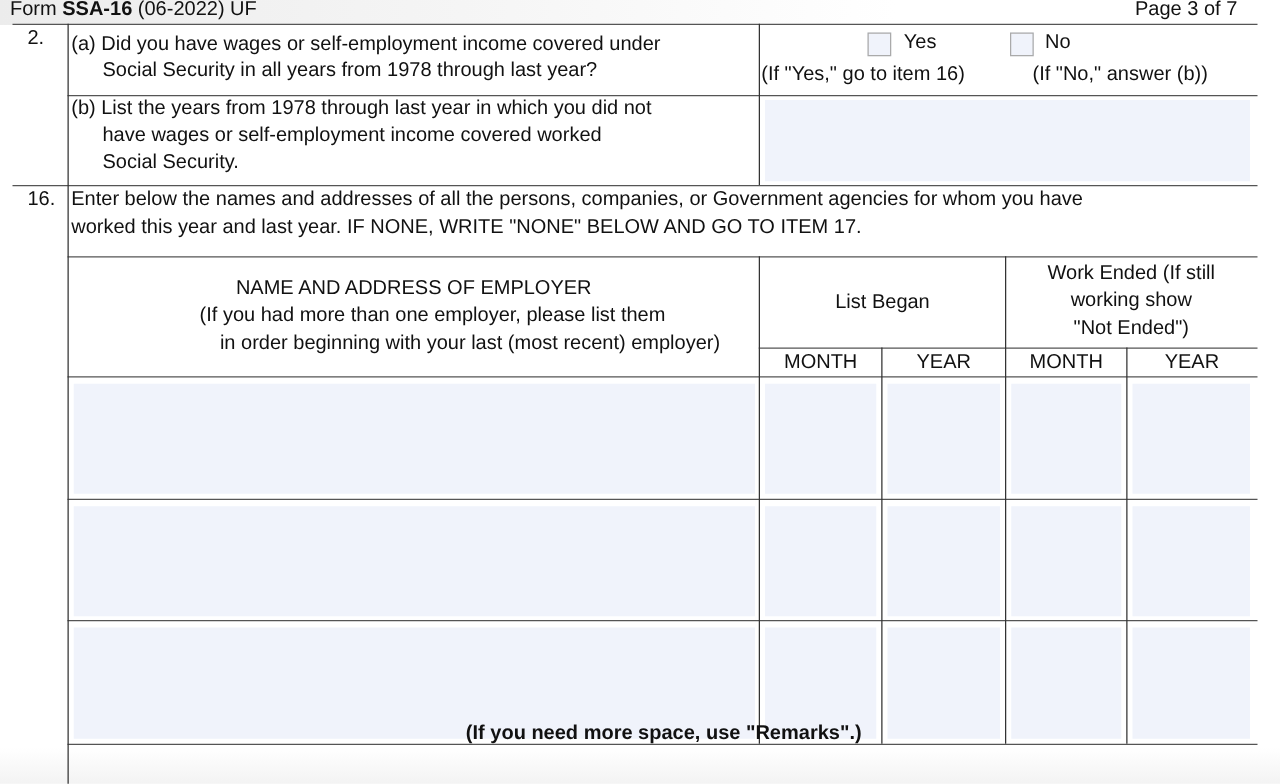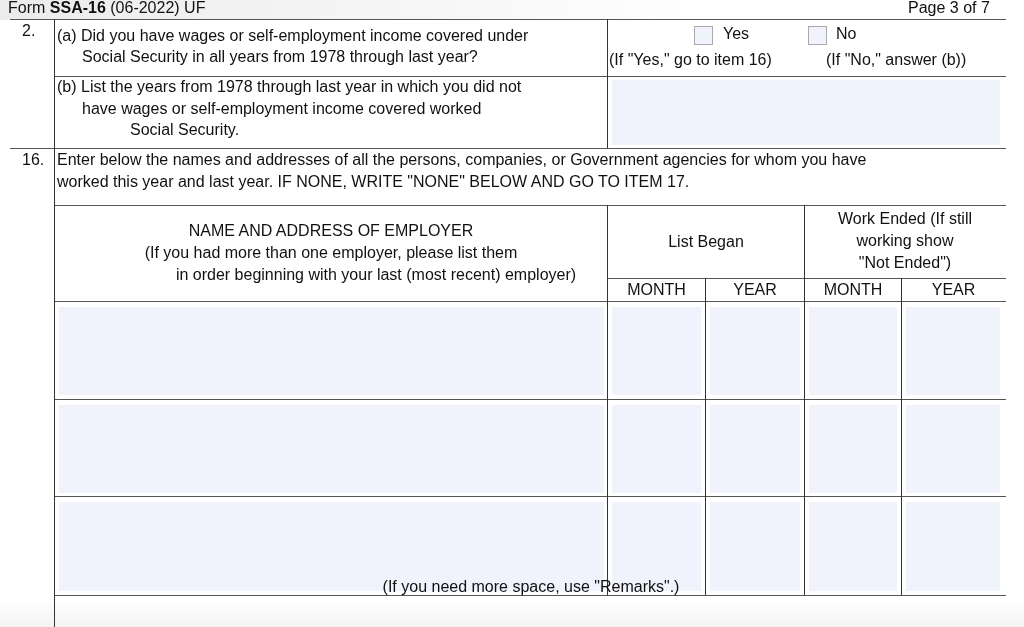--- a/index.html
+++ b/index.html
@@ -50,29 +50,29 @@
 
 <div class="chk" style="left:694px;top:26px;"></div>
 <div class="txt" style="left:723px;top:23px;">Yes</div>
 <div class="chk" style="left:808px;top:26px;"></div>
 <div class="txt" style="left:836px;top:23px;">No</div>
 <div class="txt" style="left:609px;top:49px;">(If "Yes," go to item 16)</div>
 <div class="txt" style="left:826px;top:49px;">(If "No," answer (b))</div>
 
 <div class="txt" style="left:57px;top:76px;">(b) List the years from 1978 through last year in which you did not</div>
 <div class="txt" style="left:82px;top:98px;">have wages or self-employment income covered worked</div>
-<div class="txt" style="left:82px;top:119px;margin-left:48px;">Social Security.</div>
+<div class="txt" style="left:82px;top:119px;">Social Security.</div>
 <div class="fill" style="left:612px;top:80px;width:388px;height:65px;"></div>
 
 <div class="txt" style="left:22px;top:149px;">16.</div>
 <div class="txt" style="left:57px;top:149px;">Enter below the names and addresses of all the persons, companies, or Government agencies for whom you have</div>
 <div class="txt" style="left:57px;top:171px;">worked this year and last year.  IF NONE, WRITE "NONE" BELOW AND GO TO ITEM 17.</div>
 
 <div class="txt c" style="left:56px;top:220px;width:550px;">NAME AND ADDRESS OF EMPLOYER</div>
-<div class="txt c" style="left:56px;top:242px;width:550px;">(If you had more than one employer, please list them</div>
+<div class="txt c" style="left:56px;top:242px;width:550px;padding-left:15px;">(If you had more than one employer, please list them</div>
 <div class="txt c" style="left:56px;top:264px;width:550px;padding-left:45px;">in order beginning with your last (most recent) employer)</div>
 <div class="txt c" style="left:608px;top:231px;width:196px;">List Began</div>
 <div class="txt c" style="left:805px;top:208px;width:200px;">Work Ended (If still</div>
 <div class="txt c" style="left:805px;top:230px;width:200px;">working show</div>
 <div class="txt c" style="left:805px;top:252px;width:200px;">"Not Ended")</div>
 <div class="txt c" style="left:608px;top:279px;width:97px;">MONTH</div>
 <div class="txt c" style="left:706px;top:279px;width:98px;">YEAR</div>
 <div class="txt c" style="left:805px;top:279px;width:96px;">MONTH</div>
 <div class="txt c" style="left:902px;top:279px;width:103px;">YEAR</div>
 
@@ -87,13 +87,13 @@
 <div class="fill" style="left:710px;top:405px;width:90px;height:88px;"></div>
 <div class="fill" style="left:809px;top:405px;width:88px;height:88px;"></div>
 <div class="fill" style="left:906px;top:405px;width:94px;height:88px;"></div>
 
 <div class="fill" style="left:59px;top:502px;width:545px;height:89px;"></div>
 <div class="fill" style="left:612px;top:502px;width:89px;height:89px;"></div>
 <div class="fill" style="left:710px;top:502px;width:90px;height:89px;"></div>
 <div class="fill" style="left:809px;top:502px;width:88px;height:89px;"></div>
 <div class="fill" style="left:906px;top:502px;width:94px;height:89px;"></div>
 
-<div class="txt c" style="left:56px;top:576px;width:950px;font-weight:normal;">(If you need more space, use "Remarks".)</div>
+<div class="txt c" style="left:56px;top:576px;width:950px;font-weight:bold;">(If you need more space, use "Remarks".)</div>
 
 </body></html>

